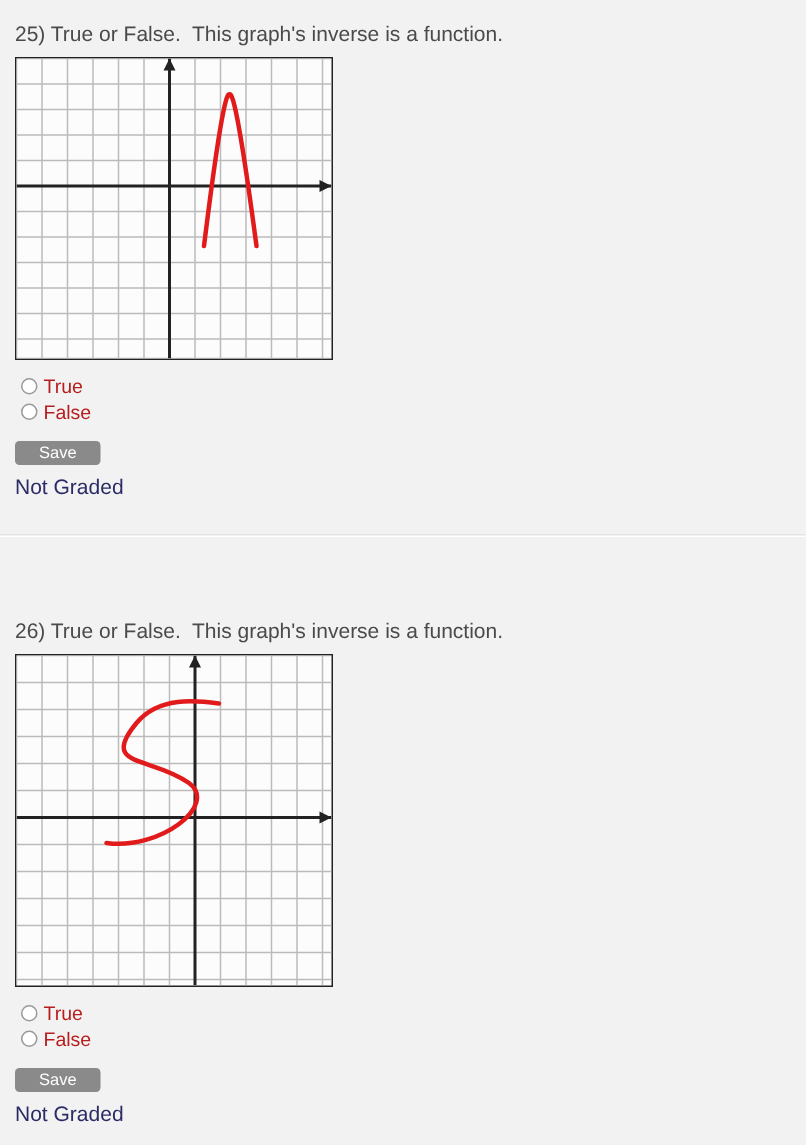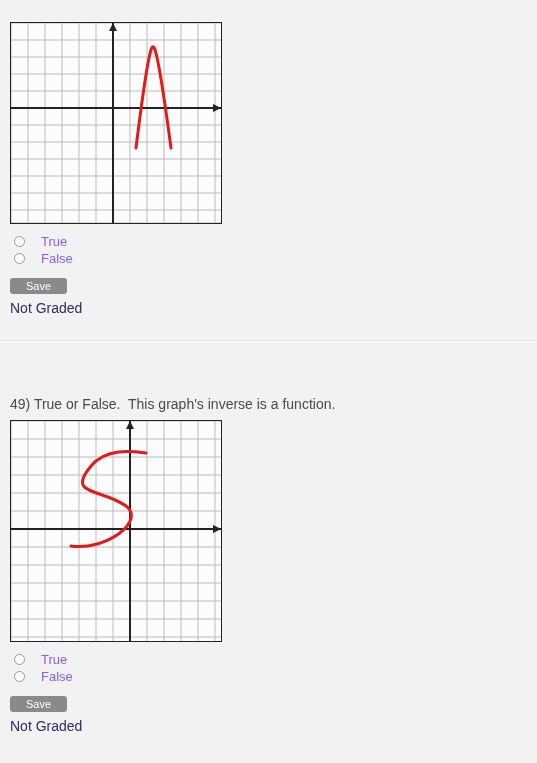--- a/index.html
+++ b/index.html
@@ -29,24 +29,23 @@
     margin-top: 8px;
   }
   .options {
     margin-top: 10px;
     padding-left: 4px;
   }
   .option-row {
     display: flex;
     align-items: center;
     font-size: 13px;
-    color: #8b5cf6;
+    color: #b91c1c;
     margin: 2px 0;
     cursor: pointer;
-    gap: 12px;
   }
   .radio {
     width: 11px;
     height: 11px;
     border: 1px solid #999;
     border-radius: 50%;
     margin-right: 4px;
     box-sizing: border-box;
     background: #fff;
   }
@@ -68,20 +67,25 @@
   svg.grid {
     display: block;
     border: 1px solid #222;
     background: #fcfcfc;
   }
 </style>
 </head>
 <body>
 
 <div class="question-block">
+  <div class="q-text">
+    <span>25)</span>
+    <span>True or False.</span>&nbsp;
+    <span>This graph's inverse is a function.</span>
+  </div>
 
   <div class="graph-holder">
     <svg class="grid" width="210" height="200" viewBox="0 0 210 200">
 
       <g stroke="#bbb" stroke-width="1">
         <line x1="0" y1="0" x2="210" y2="0"></line>
           <line x1="0" y1="17" x2="210" y2="17"></line>
           <line x1="0" y1="34" x2="210" y2="34"></line>
           <line x1="0" y1="51" x2="210" y2="51"></line>
           <line x1="0" y1="68" x2="210" y2="68"></line>
@@ -134,21 +138,21 @@
   </div>
 
   <button class="save-btn">Save</button>
   <div class="status">Not Graded</div>
 </div>
 
 <div class="separator"></div>
 
 <div class="question-block">
   <div class="q-text">
-    <span>49)</span>
+    <span>26)</span>
     <span>True or False.</span>&nbsp;
     <span>This graph's inverse is a function.</span>
   </div>
 
   <div class="graph-holder">
     <svg class="grid" width="210" height="220" viewBox="0 0 210 220">
       <g stroke="#bbb" stroke-width="1">
         <line x1="0" y1="0" x2="210" y2="0"></line>
           <line x1="0" y1="18" x2="210" y2="18"></line>
           <line x1="0" y1="36" x2="210" y2="36"></line>

